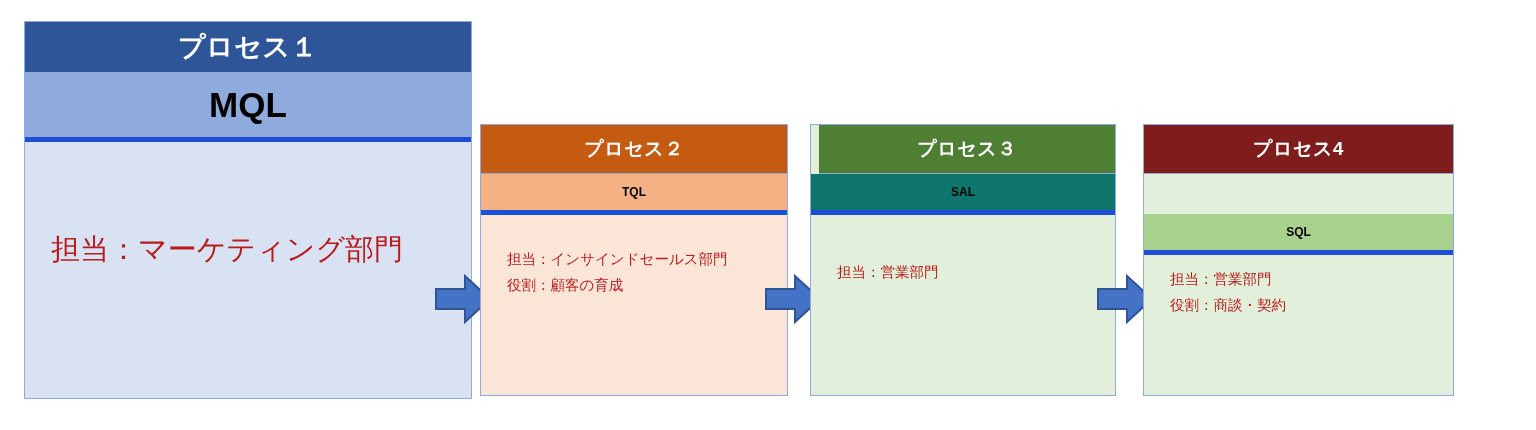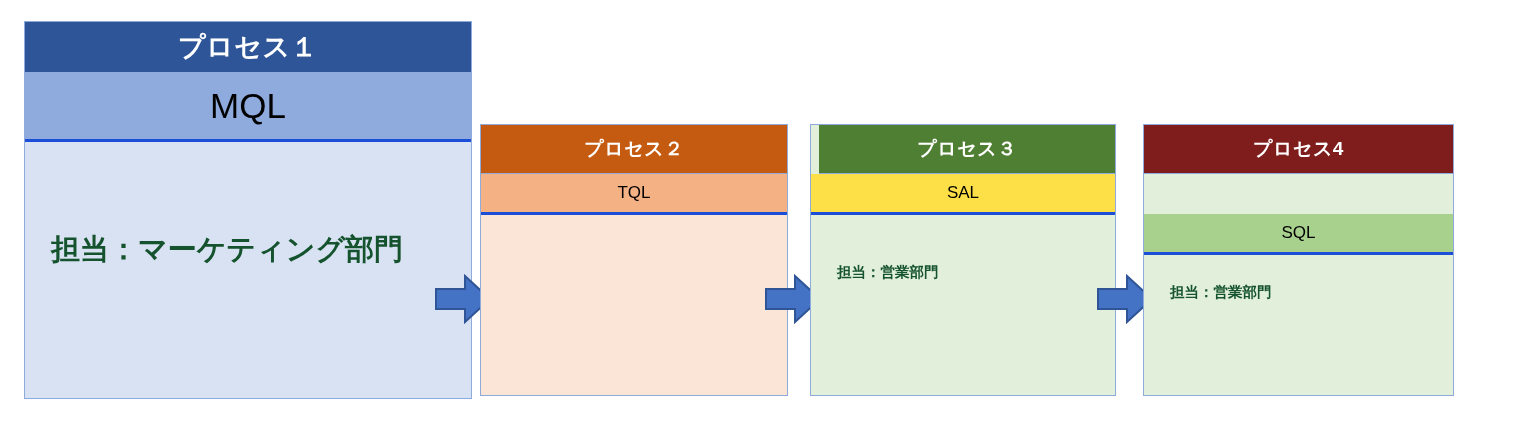--- a/index.html
+++ b/index.html
@@ -37,33 +37,33 @@
     font-weight: bold;
     border-bottom: 1px solid #8faadc;
     letter-spacing: 0.5px;
   }
   .band-sub {
     box-sizing: border-box;
     display: flex;
     align-items: center;
     justify-content: center;
     color: #000000;
-    font-weight: normal;
-    border-bottom: 3px solid #1d4ed8;
+    font-weight: bold;
+    border-bottom: 5px solid #1d4ed8;
   }
   .band-body {
     box-sizing: border-box;
     flex: 1 1 auto;
     display: flex;
     flex-direction: column;
     justify-content: center;
   }
   .body-line {
-    color: #14532d;
-    font-weight: bold;
+    color: #b91c1c;
+    font-weight: normal;
     white-space: nowrap;
   }
 
   
   #box-1 {
     left: 24px;
     top: 21px;
     width: 448px;
     height: 378px;
   }
@@ -84,21 +84,21 @@
     line-height: 50px;
   }
 
   
   .small-box .band-header {
     height: 49px;
     font-size: 19px;
   }
   .small-box .band-sub {
     height: 41px;
-    font-size: 17px;
+    font-size: 12px;
   }
   .small-box .band-body {
     padding-left: 26px;
     padding-bottom: 66px;
   }
   .small-box .body-line {
     font-size: 14.5px;
     line-height: 26px;
   }
 
@@ -131,43 +131,48 @@
 
   <div class="arrow" id="arrow-1">
     <svg viewBox="0 0 56 50" width="56" height="50" preserveAspectRatio="none">
       <polygon points="1,15 30,15 30,2 55,25 30,48 30,35 1,35" fill="#4472C4" stroke="#2F5597" stroke-width="2" stroke-linejoin="miter"></polygon>
     </svg>
   </div>
 
   <div class="process-box small-box" id="box-2" style="background:#FBE5D6;">
     <div class="band-header" style="background:#C55A11;">プロセス２</div>
     <div class="band-sub" style="background:#F4B183;">TQL</div>
+    <div class="band-body">
+      <div class="body-line">担当：インサインドセールス部門</div>
+      <div class="body-line">役割：顧客の育成</div>
+    </div>
   </div>
 
   <div class="arrow" id="arrow-2">
     <svg viewBox="0 0 56 50" width="56" height="50" preserveAspectRatio="none">
       <polygon points="1,15 30,15 30,2 55,25 30,48 30,35 1,35" fill="#4472C4" stroke="#2F5597" stroke-width="2" stroke-linejoin="miter"></polygon>
     </svg>
   </div>
 
   <div class="process-box small-box" id="box-3" style="background:#E2EFDA;">
     <div class="band-header" style="background:#4F7F33;margin-left:8px;">プロセス３</div>
-    <div class="band-sub" style="background:#fde047;">SAL</div>
+    <div class="band-sub" style="background:#0f766e;">SAL</div>
     <div class="band-body">
       <div class="body-line">担当：営業部門</div>
     </div>
   </div>
 
   <div class="arrow" id="arrow-3">
     <svg viewBox="0 0 56 50" width="56" height="50" preserveAspectRatio="none">
       <polygon points="1,15 30,15 30,2 55,25 30,48 30,35 1,35" fill="#4472C4" stroke="#2F5597" stroke-width="2" stroke-linejoin="miter"></polygon>
     </svg>
   </div>
 
   <div class="process-box small-box" id="box-4" style="background:#E2EFDA;">
     <div class="band-header" style="background:#7f1d1d;">プロセス4</div>
     <div class="band-sub" style="background:#A9D18E;margin-top:40px;">SQL</div>
     <div class="band-body">
       <div class="body-line">担当：営業部門</div>
+      <div class="body-line">役割：商談・契約</div>
     </div>
   </div>
 
 </div>
 
 </body></html>

